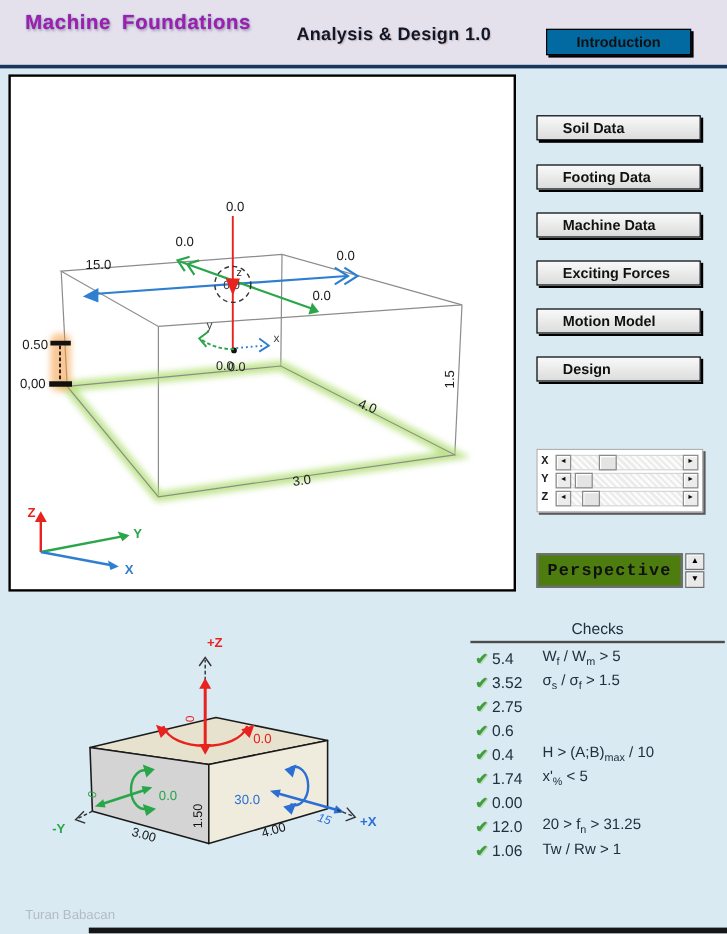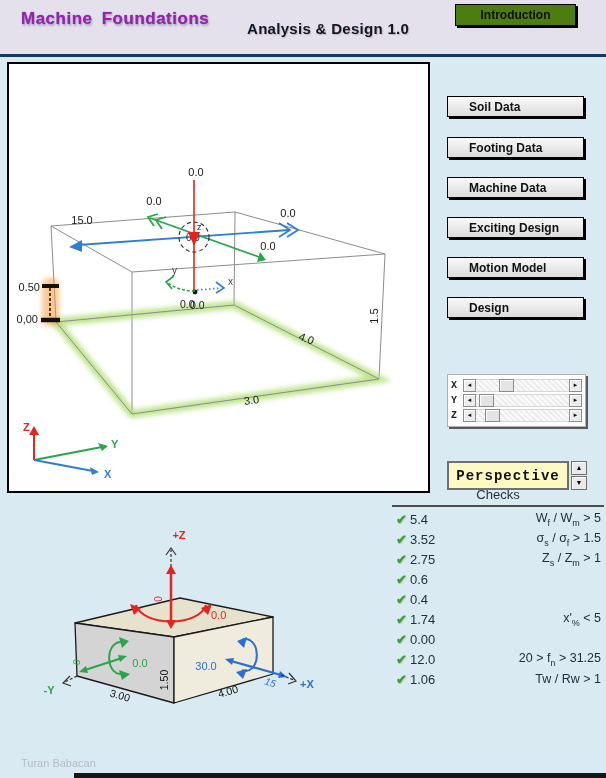--- a/index.html
+++ b/index.html
@@ -12,21 +12,21 @@
     background:#e4e0ec;border-bottom:3px solid #17375e;}
   .title{position:absolute;left:10px;top:9px;font-size:17px;font-weight:bold;
     color:#a21caf;letter-spacing:.5px;word-spacing:4px;
     text-shadow:1px 2px 2px #a9a7bd, 0 0 1px #1b5c96;margin-left:11px;}
   .subtitle{position:absolute;left:247px;top:20px;font-size:15px;font-weight:bold;
     color:#0f172a;letter-spacing:.3px;text-shadow:1px 1px 1px #cbb6b6;}
   
   .btn{position:absolute;box-sizing:border-box;border:1px solid #000;
     box-shadow:2px 2px 0 0 #000;font-size:12px;font-weight:600;color:#111;
     display:flex;align-items:center;cursor:default;}
-  .btn-intro{left:455px;top:4px;width:121px;height:22px;background:#4d7c0f;justify-content:center;}
+  .btn-intro{left:455px;top:24px;width:121px;height:22px;background:#0369a1;justify-content:center;}
   .btn-nav{left:447px;width:137px;height:21px;background:linear-gradient(#f9f9f9,#dcdcdc);padding-left:21px;text-align:center;}
   .btn-nav.b0{top:96px}.btn-nav.b1{top:137px}.btn-nav.b2{top:177px}
   .btn-nav.b3{top:217px}.btn-nav.b4{top:257px}.btn-nav.b5{top:297px}
   
   .chart{position:absolute;left:7px;top:62px;width:419px;height:427px;background:#fff;border:2px solid #000;}
   .chart svg{display:block}
   
   .scrollpanel{position:absolute;left:447px;top:374px;width:139px;height:53px;background:#fff;
     border:1px solid #b0b0b0;box-shadow:2px 2px 0 #5a5a5a;box-sizing:border-box;
     display:flex;flex-direction:column;justify-content:space-between;padding:4px 3px;}
@@ -36,54 +36,54 @@
     background:repeating-linear-gradient(45deg,#fbfbfb 0 2px,#ececec 2px 4px);}
   .sb-btn{position:absolute;top:-1px;width:13px;height:13px;background:#ececec;border:1px solid #8e8e8e;
     box-sizing:border-box;font-size:6px;line-height:10px;text-align:center;color:#111;
     box-shadow:inset 1px 1px 0 #fff;}
   .sb-left{left:-1px}.sb-right{right:-1px}
   .sb-thumb{position:absolute;top:-1px;width:15px;height:13px;background:#e4e4e4;border:1px solid #8a8a8a;
     box-sizing:border-box;box-shadow:inset 1px 1px 0 #fff;}
   .thumb-x{left:35px}.thumb-y{left:15px}.thumb-z{left:21px}
   
   .perspective{position:absolute;left:447px;top:461px;width:122px;height:29px;box-sizing:border-box;
-    background:#fef9c3;border:2px solid #6f6f6f;display:flex;align-items:center;justify-content:center;
+    background:#4d7c0f;border:2px solid #6f6f6f;display:flex;align-items:center;justify-content:center;
     font-family:"Liberation Mono",monospace;font-size:14px;font-weight:bold;color:#111;letter-spacing:1px;}
   .spinner{position:absolute;left:571px;top:461px;width:16px;height:29px;display:flex;flex-direction:column;gap:1px;}
   .spin-btn{flex:1;background:#e9e9e9;border:1px solid #6f6f6f;box-sizing:border-box;
     font-size:7px;line-height:11px;text-align:center;color:#000;box-shadow:inset 1px 1px 0 #fff;}
   
-  .checks{position:absolute;left:392px;top:487px;width:212px;color:#20313e;}
+  .checks{position:absolute;left:392px;top:516px;width:212px;color:#20313e;}
   .checks-title{text-align:center;font-size:13px;padding-bottom:3px;border-bottom:2px solid #4c4c4c;}
   .checks-rows{padding-top:2px;}
   .check-row{display:flex;align-items:center;height:20px;font-size:13px;}
   .check-icon{width:18px;padding-left:4px;box-sizing:border-box;color:#3f9e3f;font-size:13px;font-weight:bold;
     text-shadow:1px 1px 0 #bcd9b4;}
   .check-value{width:42px;}
-  .check-formula{flex:1;text-align:right;font-size:12.5px;padding-right:3px;}
+  .check-formula{flex:1;font-size:12.5px;padding-right:3px;}
   .check-formula sub{font-size:9px;}
   
   .credit{position:absolute;left:21px;top:757px;font-size:11px;color:#b3bcc6;}
   .bottom-bar{position:absolute;left:74px;top:773px;width:532px;height:5px;background:#161616;}
   .figure-box{position:absolute;left:30px;top:520px;}
   svg text{font-family:"Liberation Sans",sans-serif;}
 </style>
 </head>
 <body>
 
 <div class="header">
   <div class="title">Machine Foundations</div>
   <div class="subtitle">Analysis &amp; Design 1.0</div>
   <div class="btn btn-intro">Introduction</div>
 </div>
 
 <div class="btn btn-nav b0">Soil Data</div>
 <div class="btn btn-nav b1">Footing Data</div>
 <div class="btn btn-nav b2">Machine Data</div>
-<div class="btn btn-nav b3">Exciting Design</div>
+<div class="btn btn-nav b3">Exciting Forces</div>
 <div class="btn btn-nav b4">Motion Model</div>
 <div class="btn btn-nav b5">Design</div>
 
 <div class="chart">
 <svg width="415" height="423" viewBox="0 0 415 423">
   <defs>
     <filter id="soft" x="-50%" y="-50%" width="200%" height="200%">
           <feGaussianBlur stdDeviation="2.5"></feGaussianBlur>
         </filter>
   </defs>
@@ -277,29 +277,29 @@
         <span class="check-formula"><span>W</span><sub>f</sub><span> / W</span><sub>m</sub><span> &gt; 5</span></span>
       </div>
       <div class="check-row">
         <span class="check-icon">✔</span>
         <span class="check-value">3.52</span>
         <span class="check-formula"><span>σ</span><sub>s</sub><span> / σ</span><sub>f</sub><span> &gt; 1.5</span></span>
       </div>
       <div class="check-row">
         <span class="check-icon">✔</span>
         <span class="check-value">2.75</span>
-        <span class="check-formula"><span>Z</span><sub>s</sub><span> / Z</span><sub>m</sub><span> &gt; 1</span></span>
       </div>
       <div class="check-row">
         <span class="check-icon">✔</span>
         <span class="check-value">0.6</span>
       </div>
       <div class="check-row">
         <span class="check-icon">✔</span>
         <span class="check-value">0.4</span>
+        <span class="check-formula"><span>H &gt; (A;B)</span><sub>max</sub><span> / 10</span></span>
       </div>
       <div class="check-row">
         <span class="check-icon">✔</span>
         <span class="check-value">1.74</span>
         <span class="check-formula"><span>x'</span><sub>%</sub><span> &lt; 5</span></span>
       </div>
       <div class="check-row">
         <span class="check-icon">✔</span>
         <span class="check-value">0.00</span>
       </div>

